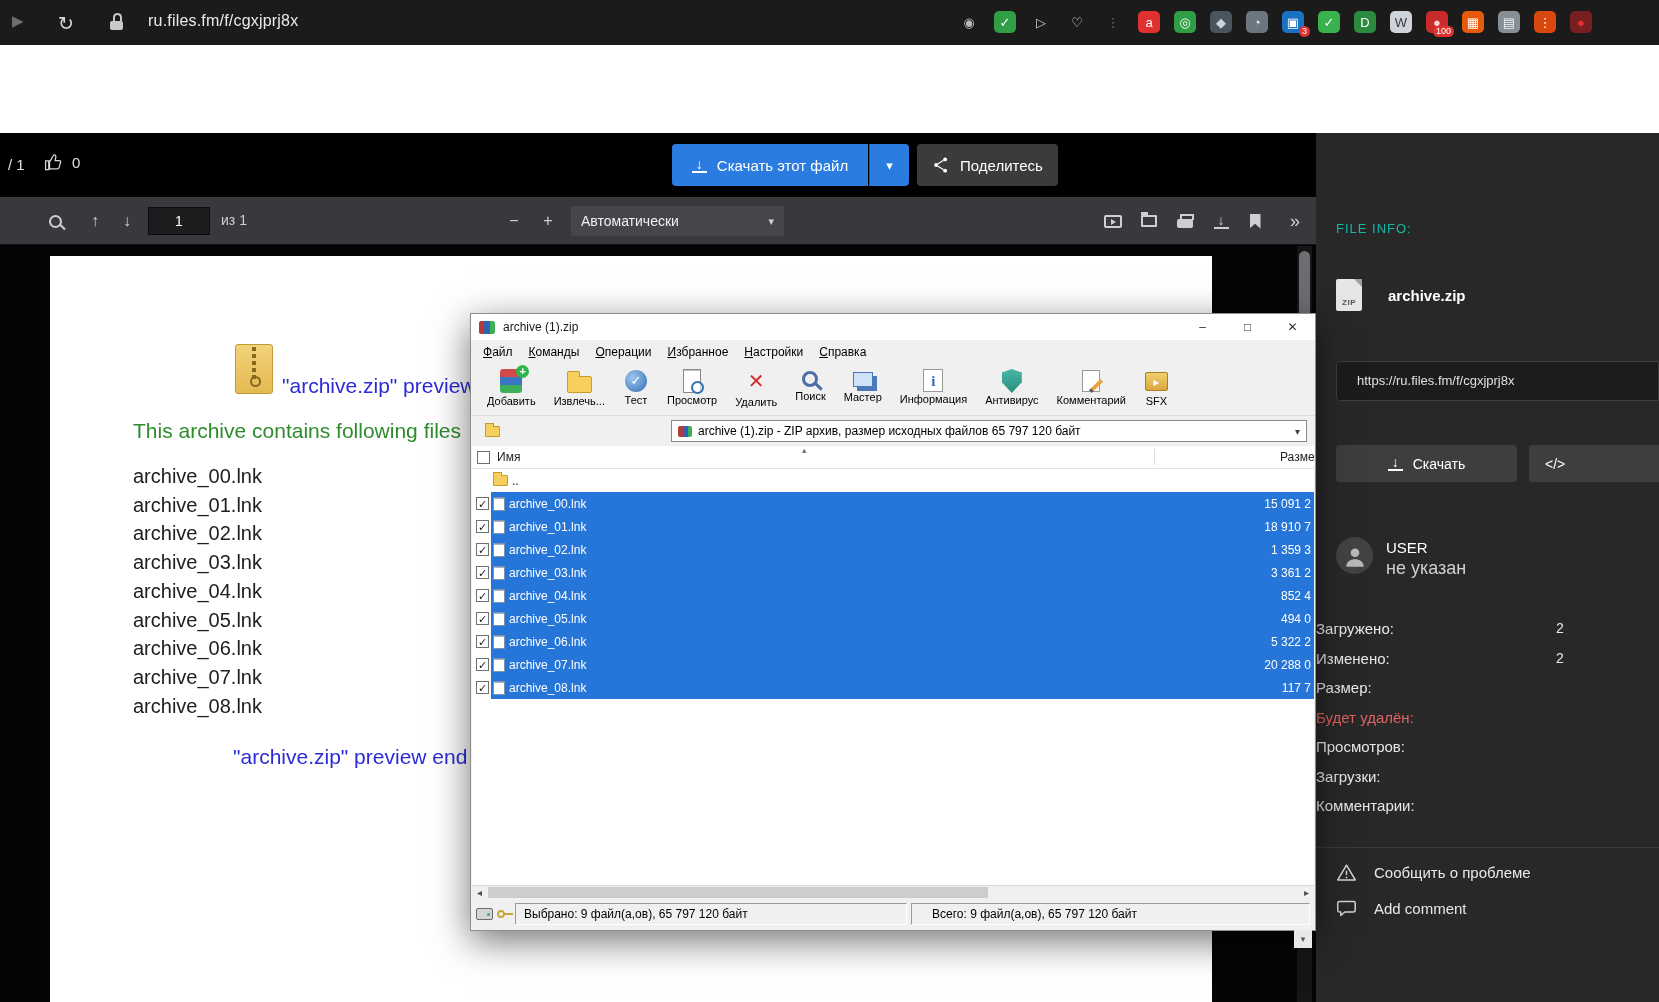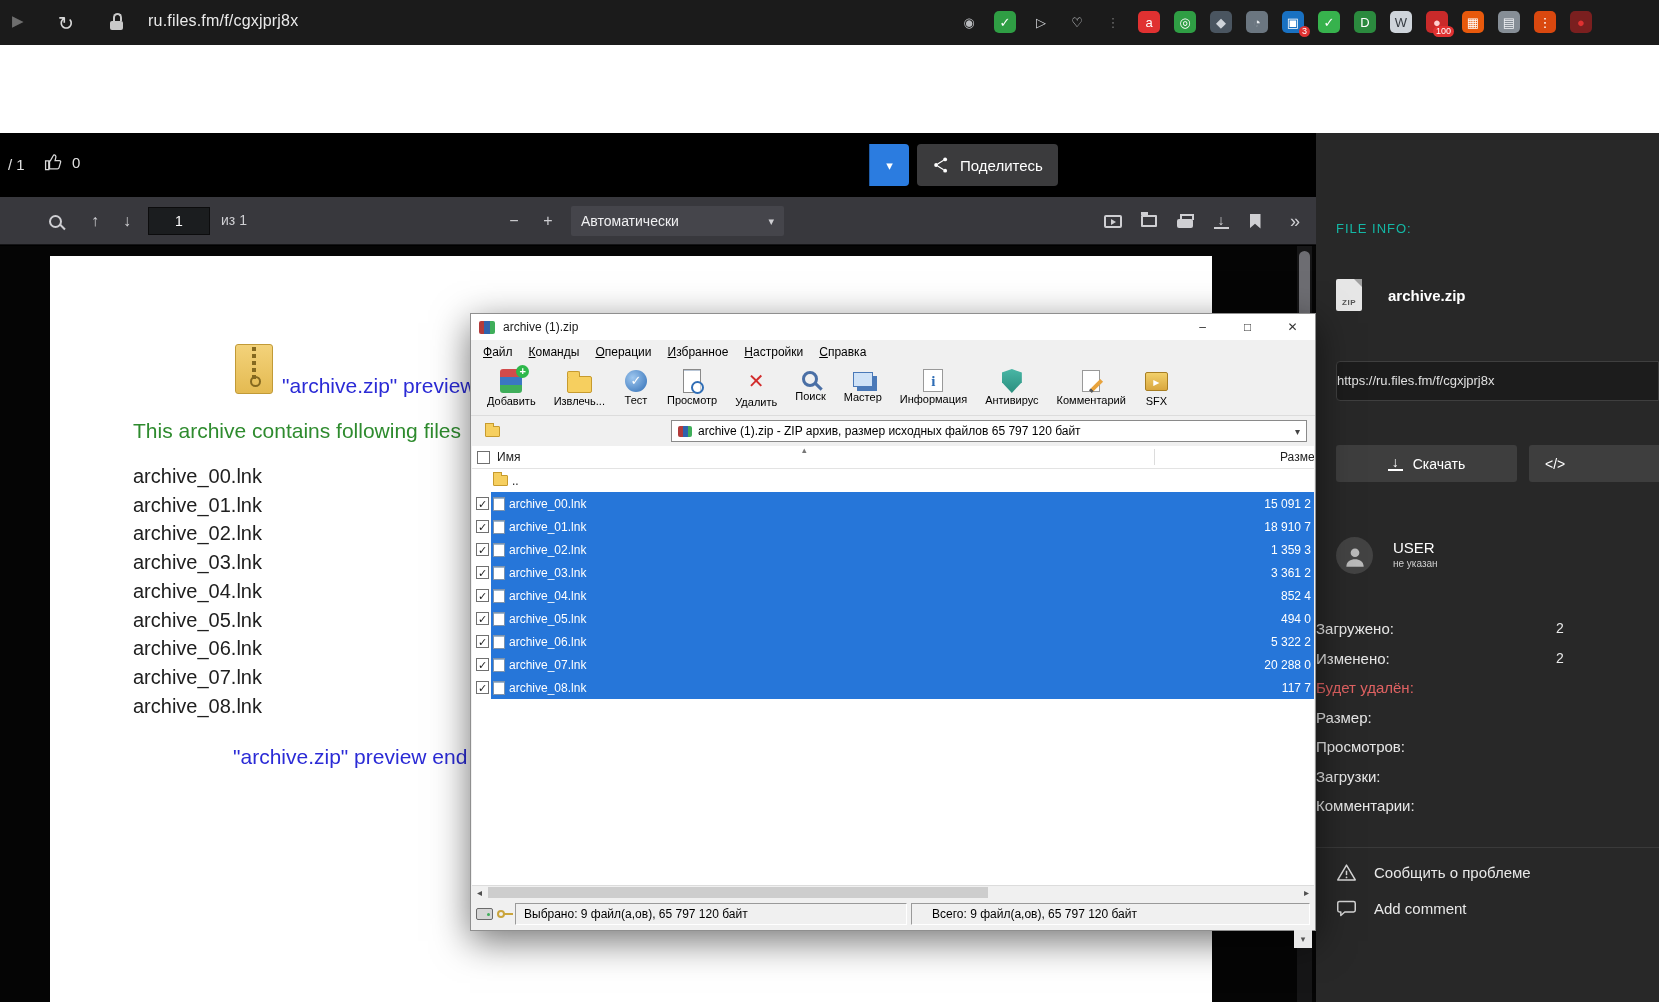--- a/index.html
+++ b/index.html
@@ -72,28 +72,28 @@
   .pdf-corner { position:absolute; left:1294px; top:930px; width:18px; height:18px; background:#e9e9e9; color:#555; font-size:9px; line-height:18px; text-align:center; z-index:60; }
 
   
   .sidebar { position:absolute; top:133px; left:1316px; right:0; bottom:0; background:#282828; overflow:hidden; color:#e8e8e8; }
   .fi-header { position:absolute; left:20px; top:88px; font-size:13px; color:#14b8a6; letter-spacing:1px; }
   .fi-file { position:absolute; left:20px; top:146px; display:flex; align-items:center; gap:26px; }
   .zipdoc { position:relative; width:26px; height:32px; background:#e6e6e6; border-radius:2px; display:flex; align-items:flex-end; justify-content:center; }
   .zipdoc::before { content:""; position:absolute; top:0; right:0; border-left:8px solid transparent; border-top:8px solid #9f9f9f; }
   .zipdoc-label { font-size:8px; font-weight:bold; color:#555; margin-bottom:4px; letter-spacing:.5px; }
   .fi-name { font-size:15px; font-weight:bold; color:#fff; }
-  .fi-url { position:absolute; left:20px; top:228px; right:0; height:40px; background:#1c1c1c; border:1px solid #3f3f3f; border-radius:4px 0 0 4px; font-size:13px; color:#e0e0e0; line-height:38px; padding-left:0; white-space:nowrap; overflow:hidden; cursor:text; }
+  .fi-url { position:absolute; left:20px; top:228px; right:0; height:40px; background:#1c1c1c; border:1px solid #3f3f3f; border-radius:4px 0 0 4px; font-size:13px; color:#e0e0e0; line-height:38px; padding-left:20px; white-space:nowrap; overflow:hidden; cursor:text; }
   .fi-actions { position:absolute; left:20px; top:312px; right:0; height:37px; }
   .btn-dl { position:absolute; left:0; width:181px; height:37px; background:#3e3e3e; border-radius:3px; color:#fff; font-size:14px; display:flex; align-items:center; justify-content:center; gap:10px; cursor:pointer; }
   .btn-embed { position:absolute; left:193px; width:140px; height:37px; background:#3e3e3e; border-radius:3px 0 0 3px; color:#fff; font-size:14px; display:flex; align-items:center; padding-left:16px; gap:10px; cursor:pointer; }
-  .fi-user { position:absolute; left:20px; top:404px; display:flex; gap:20px; }
+  .fi-user { position:absolute; left:20px; top:404px; display:flex; gap:13px; }
   .avatar { width:37px; height:37px; border-radius:50%; background:#434343; overflow:hidden; display:flex; align-items:center; justify-content:center; }
   .fi-user-name { font-size:15px; color:#fff; margin-top:2px; }
-  .fi-user-sub { font-size:10px; color:#cfcfcf; margin-top:2px; }
+  .fi-user-sub { font-size:18px; color:#cfcfcf; margin-top:2px; }
   .fi-rows { position:absolute; left:0; right:0; top:481px; }
   .fi-row { position:relative; height:29.5px; }
   .fi-label { font-size:15px; color:#e8e8e8; line-height:29.5px; }
   .fi-row[data-red="true"] .fi-label { color:#e06262; }
   .fi-value { position:absolute; left:240px; top:0; font-size:14px; color:#e8e8e8; line-height:29.5px; white-space:nowrap; }
   .fi-divider { position:absolute; left:0; right:0; top:714px; border-top:1px solid #3a3a3a; }
   .fi-link { position:absolute; left:20px; display:flex; align-items:center; gap:17px; font-size:15px; color:#e8e8e8; cursor:pointer; }
   .fi-report { top:729px; }
   .fi-comment { top:765px; }
 
@@ -281,20 +281,24 @@
 <div class="viewer">
 
   <div class="viewer-header">
     <span class="page-frac">/ 1</span>
     <span class="like-btn">
       <svg viewBox="0 0 24 24" width="19" height="19">
           <path d="M2 10h4v11H2z M7 20h10c1 0 1.8-.6 2-1.5l2-7c.3-1-.5-2-1.6-2H14l1-4.4C15.3 3.7 14.2 2.5 13 2.5c-.6 0-1.1.3-1.4.9L8 10H7z" fill="none" stroke="#d8d8d8" stroke-width="1.6"></path>
         </svg>
       <span>0</span>
     </span>
+    <div class="btn-download">
+      <span class="tray-ico"></span>
+      <span>Скачать этот файл</span>
+    </div>
     <div class="btn-download-caret">
       <span>▾</span>
     </div>
     <div class="btn-share">
       <svg viewBox="0 0 24 24" width="18" height="18">
           <g fill="#fff">
             <circle cx="5.5" cy="12" r="2.6"></circle>
             <circle cx="17.5" cy="4.5" r="2.6"></circle>
             <circle cx="17.5" cy="19.5" r="2.6"></circle>
           </g>
@@ -421,27 +425,27 @@
       <div class="fi-row" data-red="false">
         <span class="fi-label">Загружено:</span>
         <span class="fi-value">2</span>
       </div>
 
       <div class="fi-row" data-red="false">
         <span class="fi-label">Изменено:</span>
         <span class="fi-value">2</span>
       </div>
 
+      <div class="fi-row" data-red="false">
+        <span class="fi-label">Размер:</span>
+        <span class="fi-value"></span>
+      </div>
+
       <div class="fi-row" data-red="true">
         <span class="fi-label">Будет удалён:</span>
-        <span class="fi-value"></span>
-      </div>
-
-      <div class="fi-row" data-red="false">
-        <span class="fi-label">Размер:</span>
         <span class="fi-value"></span>
       </div>
 
       <div class="fi-row" data-red="false">
         <span class="fi-label">Просмотров:</span>
         <span class="fi-value"></span>
       </div>
 
       <div class="fi-row" data-red="false">
         <span class="fi-label">Загрузки:</span>

